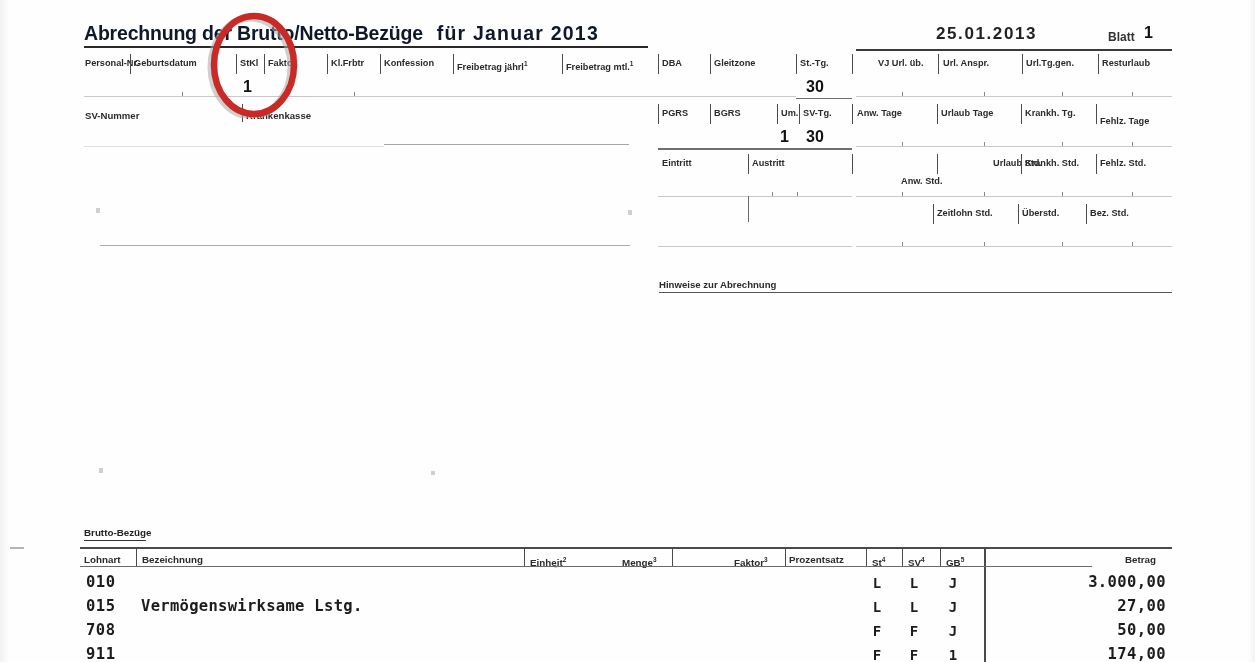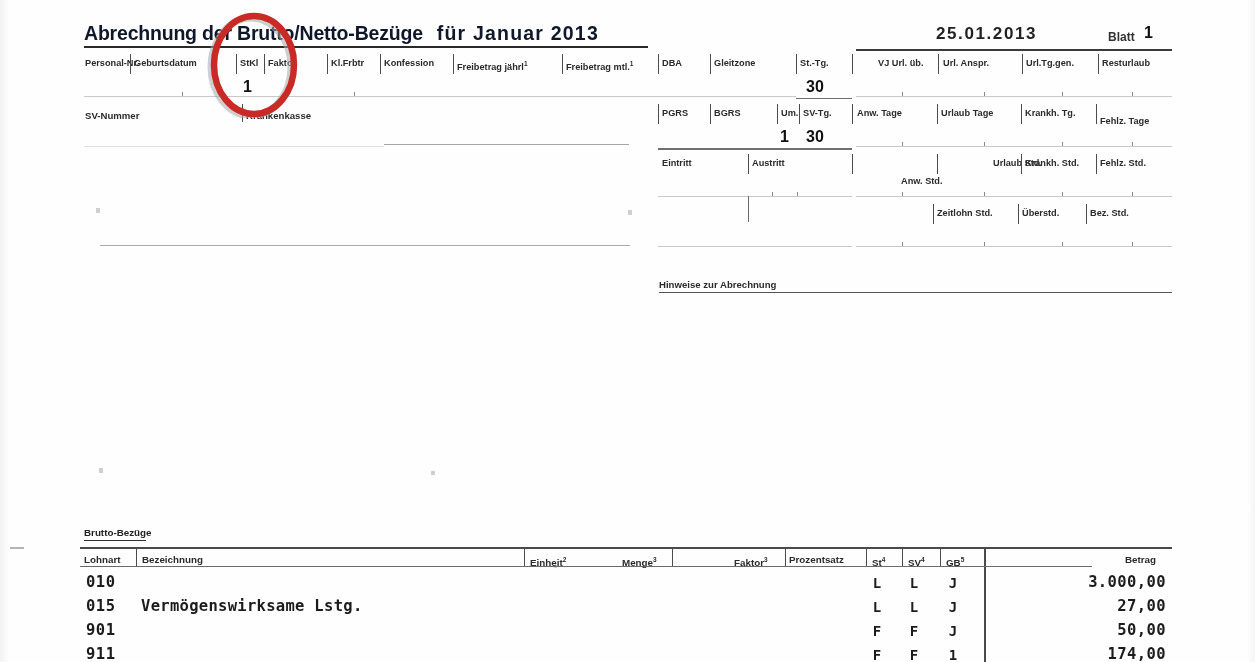--- a/index.html
+++ b/index.html
@@ -316,21 +316,21 @@
   <div class="flag mono" style="left:945px; top:575px;">J</div>
   <div class="amount mono" style="left:1026px; top:573px;">3.000,00</div>
 
   <div class="row-lohnart mono" style="left:86px; top:597px;">015</div>
   <div class="row-bez mono" style="left:141px; top:597px;">Vermögenswirksame Lstg.</div>
   <div class="flag mono" style="left:869px; top:599px;">L</div>
   <div class="flag mono" style="left:906px; top:599px;">L</div>
   <div class="flag mono" style="left:945px; top:599px;">J</div>
   <div class="amount mono" style="left:1026px; top:597px;">27,00</div>
 
-  <div class="row-lohnart mono" style="left:86px; top:621px;">901</div>
+  <div class="row-lohnart mono" style="left:86px; top:621px;">708</div>
   <div class="flag mono" style="left:869px; top:623px;">F</div>
   <div class="flag mono" style="left:906px; top:623px;">F</div>
   <div class="flag mono" style="left:945px; top:623px;">J</div>
   <div class="amount mono" style="left:1026px; top:621px;">50,00</div>
 
   <div class="row-lohnart mono" style="left:86px; top:645px;">911</div>
   <div class="flag mono" style="left:869px; top:647px;">F</div>
   <div class="flag mono" style="left:906px; top:647px;">F</div>
   <div class="flag mono" style="left:945px; top:647px;">1</div>
   <div class="amount mono" style="left:1026px; top:645px;">174,00</div>

